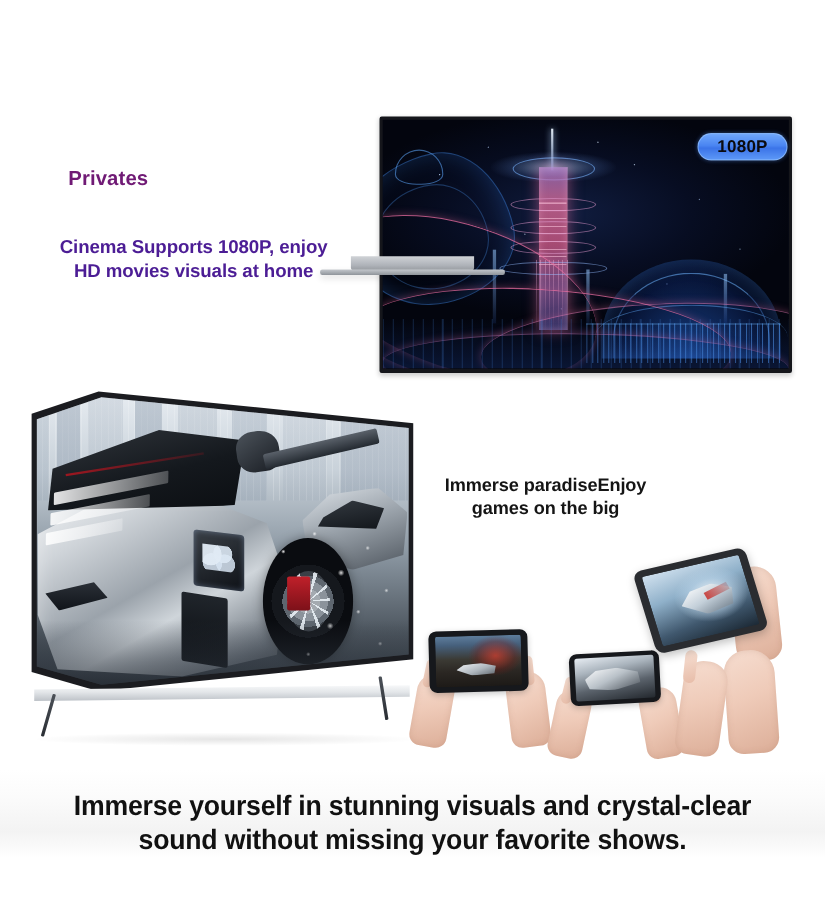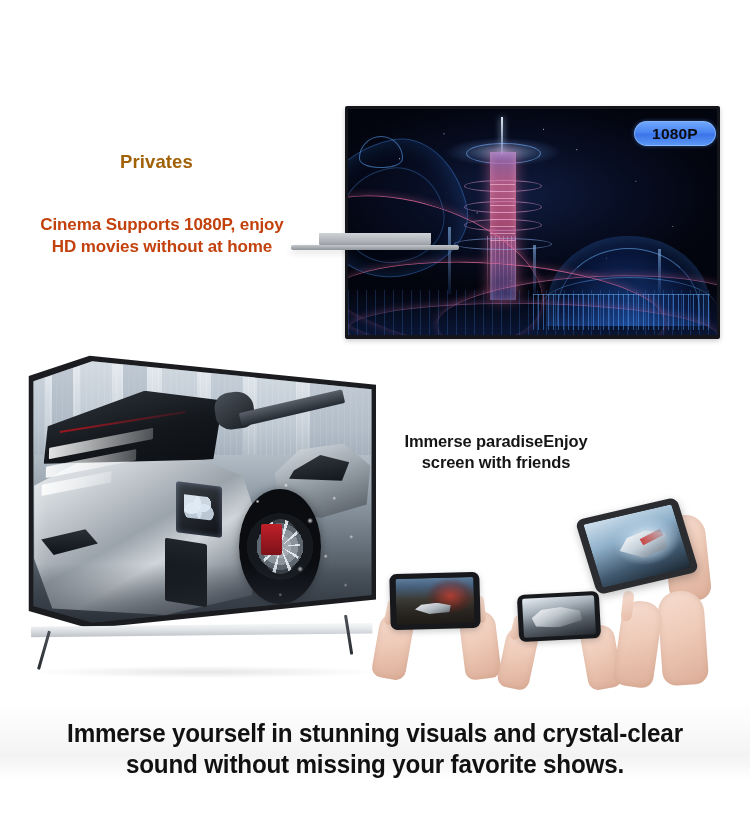--- a/index.html
+++ b/index.html
@@ -40,37 +40,37 @@
     color: #111111;
     line-height: 70px;
     transform: scaleX(0.93);
     transform-origin: 50% 50%;
     white-space: nowrap;
   }
 
   
   .privates {
     position: absolute;
-    left: 44px; top: 151px;
+    left: 62px; top: 151px;
     width: 225px;
-    text-align: center;
+    text-align: left;
     font-size: 18.5px;
     font-weight: 700;
-    color: #a16207;
+    color: #701a75;
     letter-spacing: 0.1px;
   }
   .cinema-copy {
     position: absolute;
-    left: 12px; top: 214px;
+    left: 26px; top: 214px;
     width: 300px;
     text-align: center;
     font-size: 17px;
     font-weight: 700;
     line-height: 22px;
-    color: #c2410c;
+    color: #4c1d95;
     letter-spacing: -0.1px;
   }
 
   
   .flat-tv {
     position: absolute;
     left: 345px; top: 106px;
     width: 375px; height: 233px;
   }
   .flat-tv-bezel {
@@ -652,21 +652,21 @@
 </style>
 </head>
 <body>
 
 <div id="page">
 
 
   <div class="privates">Privates</div>
   <div class="cinema-copy">
     <div>Cinema Supports 1080P, enjoy</div>
-    <div>HD movies without at home</div>
+    <div>HD movies visuals at home</div>
   </div>
 
   <div class="flat-tv">
     <div class="flat-tv-bezel">
       <div class="flat-screen">
         <div class="stars"></div>
         <div class="swirl-l"></div>
         <div class="swirl-l2"></div>
         <div class="bell"></div>
         <div class="dome"></div>
@@ -725,21 +725,21 @@
       </div>
     </div>
     <div class="curved-lip"></div>
     <div class="leg leg-l"></div>
     <div class="leg leg-r"></div>
     <div class="shadow-soft"></div>
   </div>
 
   <div class="gaming-copy">
     <div>Immerse paradiseEnjoy</div>
-    <div>screen with friends</div>
+    <div>games on the big</div>
   </div>
 
   <div class="devices">
 
     <div class="hand" style="left:6px; top:118px; width:34px; height:66px; border-radius:16px 14px 10px 10px; transform:rotate(10deg);"></div>
     <div class="finger" style="left:16px; top:104px; width:9px; height:26px; transform:rotate(12deg);"></div>
     <div class="finger" style="left:25px; top:102px; width:9px; height:28px; transform:rotate(8deg);"></div>
     <div class="hand" style="left:92px; top:116px; width:36px; height:68px; border-radius:14px 16px 10px 10px; transform:rotate(-7deg);"></div>
     <div class="finger" style="left:96px; top:100px; width:9px; height:28px; transform:rotate(-9deg);"></div>
     <div class="finger" style="left:106px; top:101px; width:9px; height:27px; transform:rotate(-6deg);"></div>

